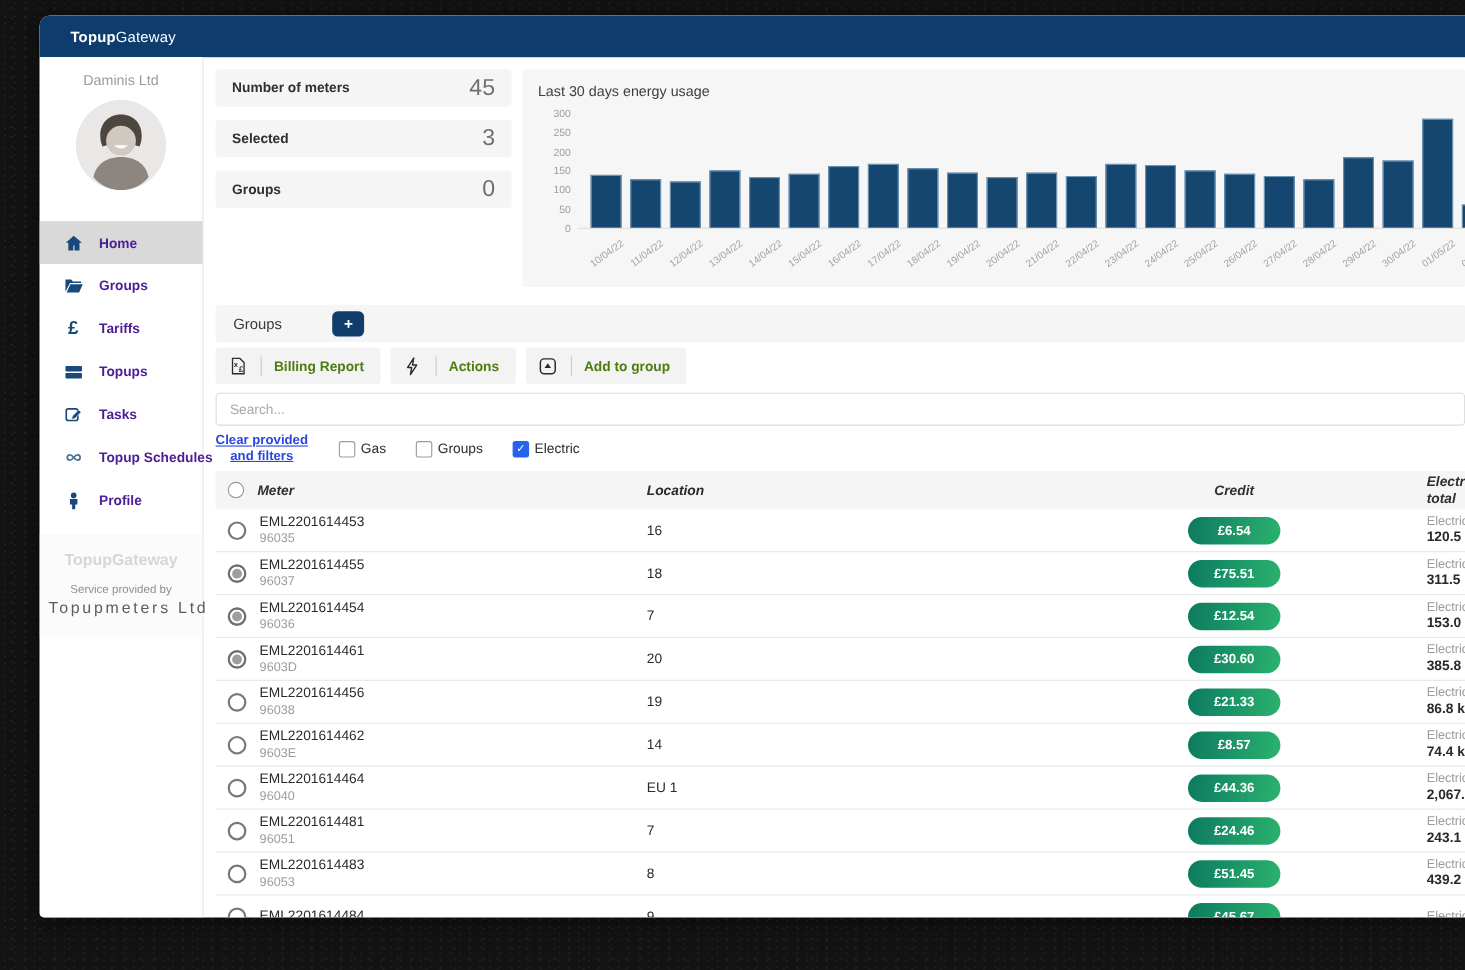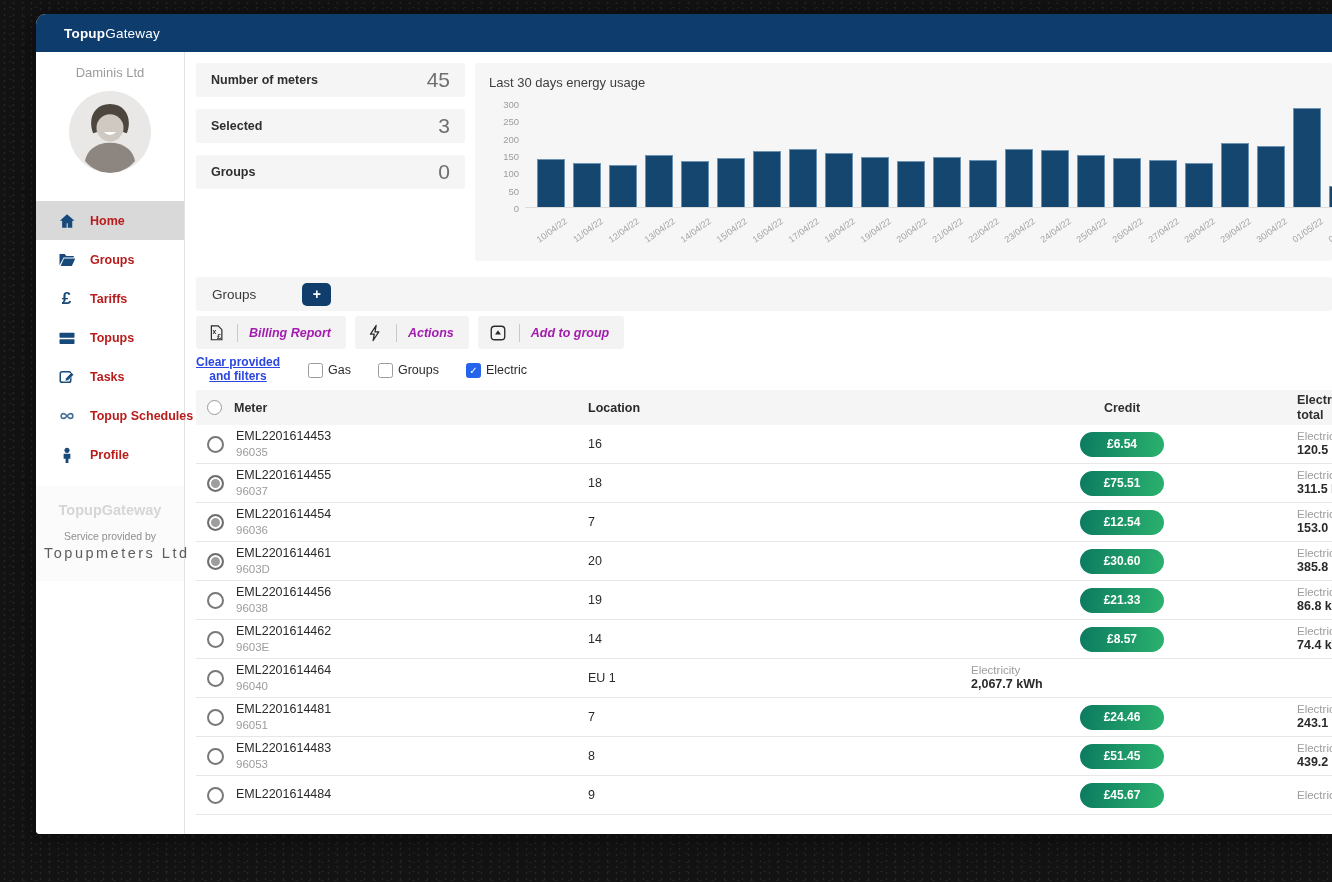--- a/index.html
+++ b/index.html
@@ -30,21 +30,21 @@
   .main { flex:1; padding:11px 0 0 11px; overflow:hidden; position:relative; }
   
   .company { margin-top:13px; text-align:center; color:#9b9b9b; font-size:13px; }
   .avatar { width:82px; height:82px; border-radius:50%; margin:11px auto 0; overflow:hidden; background:#e9e8e6; }
   .nav { margin-top:28px; }
   .nav-item { height:39px; display:flex; align-items:center; padding-left:21px; cursor:pointer; }
   .nav-item.active { background:#d9d9d9; }
   .nav-ico { width:19px; height:19px; display:flex; align-items:center; justify-content:center; flex:0 0 19px; }
   .nav-ico svg { width:18px; height:18px; }
   .pound { color:#17497a; font-weight:700; font-size:17px; line-height:1; }
-  .nav-label { margin-left:14px; font-size:12.5px; font-weight:600; color:#b91c1c; white-space:nowrap; }
+  .nav-label { margin-left:14px; font-size:12.5px; font-weight:600; color:#4c1d95; white-space:nowrap; }
   .side-footer { margin-top:12px; background:#fbfbfb; padding:16px 8px 20px; text-align:center; }
   .sf-brand { color:#d6d6d6; font-weight:700; font-size:14.5px; }
   .sf-small { margin-top:12px; color:#8f8f8f; font-size:10.5px; }
   .sf-provider { margin-top:3px; color:#5d5d5d; font-size:14.5px; letter-spacing:2.5px; white-space:nowrap; }
   
   .top-row { display:flex; align-items:flex-start; }
   .stats-col { width:269px; flex:0 0 269px; }
   .stat-card { height:34px; background:#f5f5f5; border-radius:3px; margin-bottom:12px; display:flex; align-items:center; justify-content:space-between; padding:0 15px; }
   .stat-label { font-size:12.5px; font-weight:700; color:#2f2f2f; }
   .stat-value { font-size:21px; color:#6f6f6f; }
@@ -60,34 +60,34 @@
   .xlab { position:absolute; top:8px; width:60px; text-align:right; font-size:9px; color:#a3a3a3; transform:rotate(-36deg); transform-origin:100% 0; white-space:nowrap; }
   
   .groups-strip { margin-top:16px; height:34px; background:#f5f5f5; border-radius:3px; display:flex; align-items:center; padding:0 16px; }
   .groups-title { font-size:13.5px; color:#3a3a3a; }
   .add-group-btn { margin-left:46px; width:29px; height:23px; background:#113d6c; border:none; border-radius:5px; color:#fff; font-size:14px; font-weight:700; line-height:1; cursor:pointer; }
   .toolbar { margin-top:5px; display:flex; gap:9px; }
   .tbtn { height:33px; background:#f3f3f3; border:none; border-radius:3px; display:flex; align-items:center; padding:0 15px 0 11px; cursor:pointer; }
   .tbtn-ico { width:19px; height:19px; display:flex; align-items:center; justify-content:center; }
   .tbtn-ico svg { width:18px; height:18px; }
   .tbtn-div { width:1px; height:18px; background:#c9c9c9; margin:0 11px; }
-  .tbtn-label { font-size:12.5px; font-weight:600; color:#a21caf; white-space:nowrap;font-style:italic; }
+  .tbtn-label { font-size:12.5px; font-weight:600; color:#4d7c0f; white-space:nowrap; }
   
   .search-wrap { margin-top:8px; margin-right:0; }
   .search-input { width:100%; height:30px; border:1px solid #dcdcdc; border-radius:4px; padding:0 12px; font-size:12.5px; color:#333; font-family:"Liberation Sans",sans-serif; outline:none; }
   .search-input::placeholder { color:#a9a9a9; }
   .filters { margin-top:6px; height:30px; display:flex; align-items:center; }
   .clear-link { color:#2b46e0; font-size:12px; font-weight:700; text-decoration:underline; text-align:center; line-height:1.15; cursor:pointer; }
   .chks { display:flex; align-items:center; margin-left:28px; gap:27px; }
   .chk { display:flex; align-items:center; gap:5px; cursor:pointer; }
   .box { width:15px; height:15px; border:1.5px solid #9b9b9b; border-radius:2.5px; background:#fff; display:flex; align-items:center; justify-content:center; font-size:10px; color:#fff; }
   .box.on { background:#2563eb; border-color:#2563eb; }
   .chk-label { font-size:12.5px; color:#2c2c2c; }
   
-  .thead { margin-top:5px; height:35px; background:#f5f5f5; display:flex; align-items:center; font-weight:700; font-size:12.5px; color:#2f2f2f; }
+  .thead { margin-top:5px; height:35px; background:#f5f5f5; display:flex; align-items:center; font-weight:700; font-size:12.5px; color:#2f2f2f;font-style:italic; }
   .trow { height:39px; border-bottom:1px solid #e7e7e7; display:flex; align-items:center; }
   .c-meter { flex:0 0 380px; display:flex; align-items:center; padding-left:11px; }
   .c-loc { flex:0 0 383px; padding-left:12px; font-size:12.5px; color:#2a2a2a; }
   .c-credit { flex:0 0 326px; display:flex; justify-content:center; }
   .c-elec { flex:0 0 240px; padding-left:12px; white-space:nowrap; }
   .radio { width:17px; height:17px; border:2px solid #787878; border-radius:50%; background:#fff; flex:0 0 17px; cursor:pointer; }
   .radio.sel { background:#9e9e9e; border-color:#6f6f6f; box-shadow:inset 0 0 0 2px #fff; }
   .thead .radio { width:15px; height:15px; flex-basis:15px; border-width:1.5px; border-color:#9a9a9a; }
   .mtxt { margin-left:12px; display:flex; flex-direction:column; line-height:1.25; }
   .mid { font-size:12.5px; color:#2a2a2a; }
@@ -302,20 +302,23 @@
               <svg viewBox="0 0 24 24">
                 <rect x="3" y="3" width="18" height="18" rx="4.5" fill="none" stroke="#2b2b2b" stroke-width="1.8"></rect>
                 <path d="M12 8.2 16 14H8z" fill="#2b2b2b"></path>
               </svg>
             </span>
        <span class="tbtn-div"></span>
        <span class="tbtn-label">Add to group</span>
      </button>
         </div>
 
+      <div class="search-wrap">
+        <input class="search-input" type="text" placeholder="Search..." style="">
+      </div>
 
       <div class="filters">
         <a class="clear-link">
           <span>Clear provided</span><br>
           <span>and filters</span>
         </a>
         <div class="chks" id="chks">
             <label class="chk">
        <span class="box"></span>
        <span class="chk-label">Gas</span>
@@ -448,20 +451,23 @@
      </div>
           <div class="trow">
        <div class="cell c-meter">
          <span class="radio"></span>
          <span class="mtxt">
            <span class="mid">EML2201614464</span>
            <span class="mser">96040</span>
          </span>
        </div>
        <div class="cell c-loc">EU 1</div>
+       <div class="cell c-credit">
+         <span class="pill">£44.36</span>
+       </div>
        <div class="cell c-elec">
          <span class="elab">Electricity</span>
          <span class="eval">2,067.7 kWh</span>
        </div>
      </div>
           <div class="trow">
        <div class="cell c-meter">
          <span class="radio"></span>
          <span class="mtxt">
            <span class="mid">EML2201614481</span>

